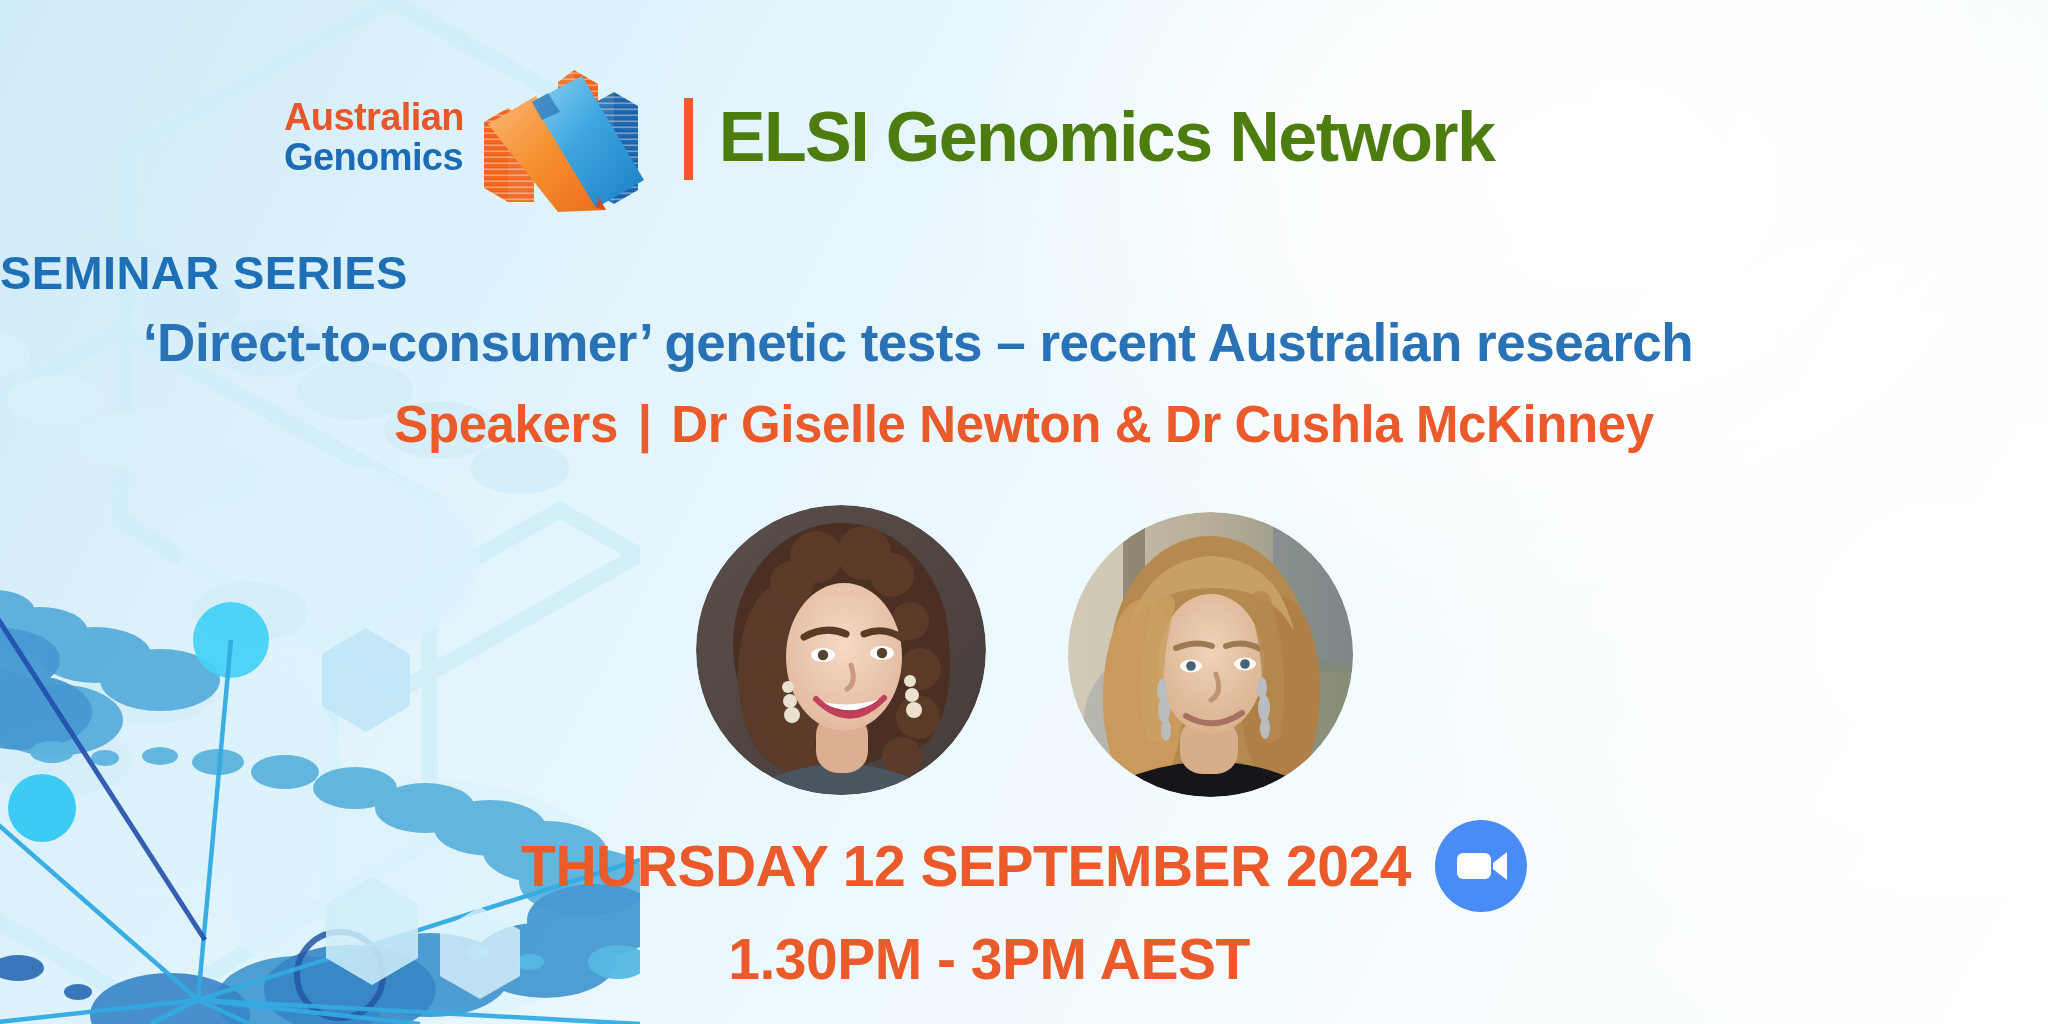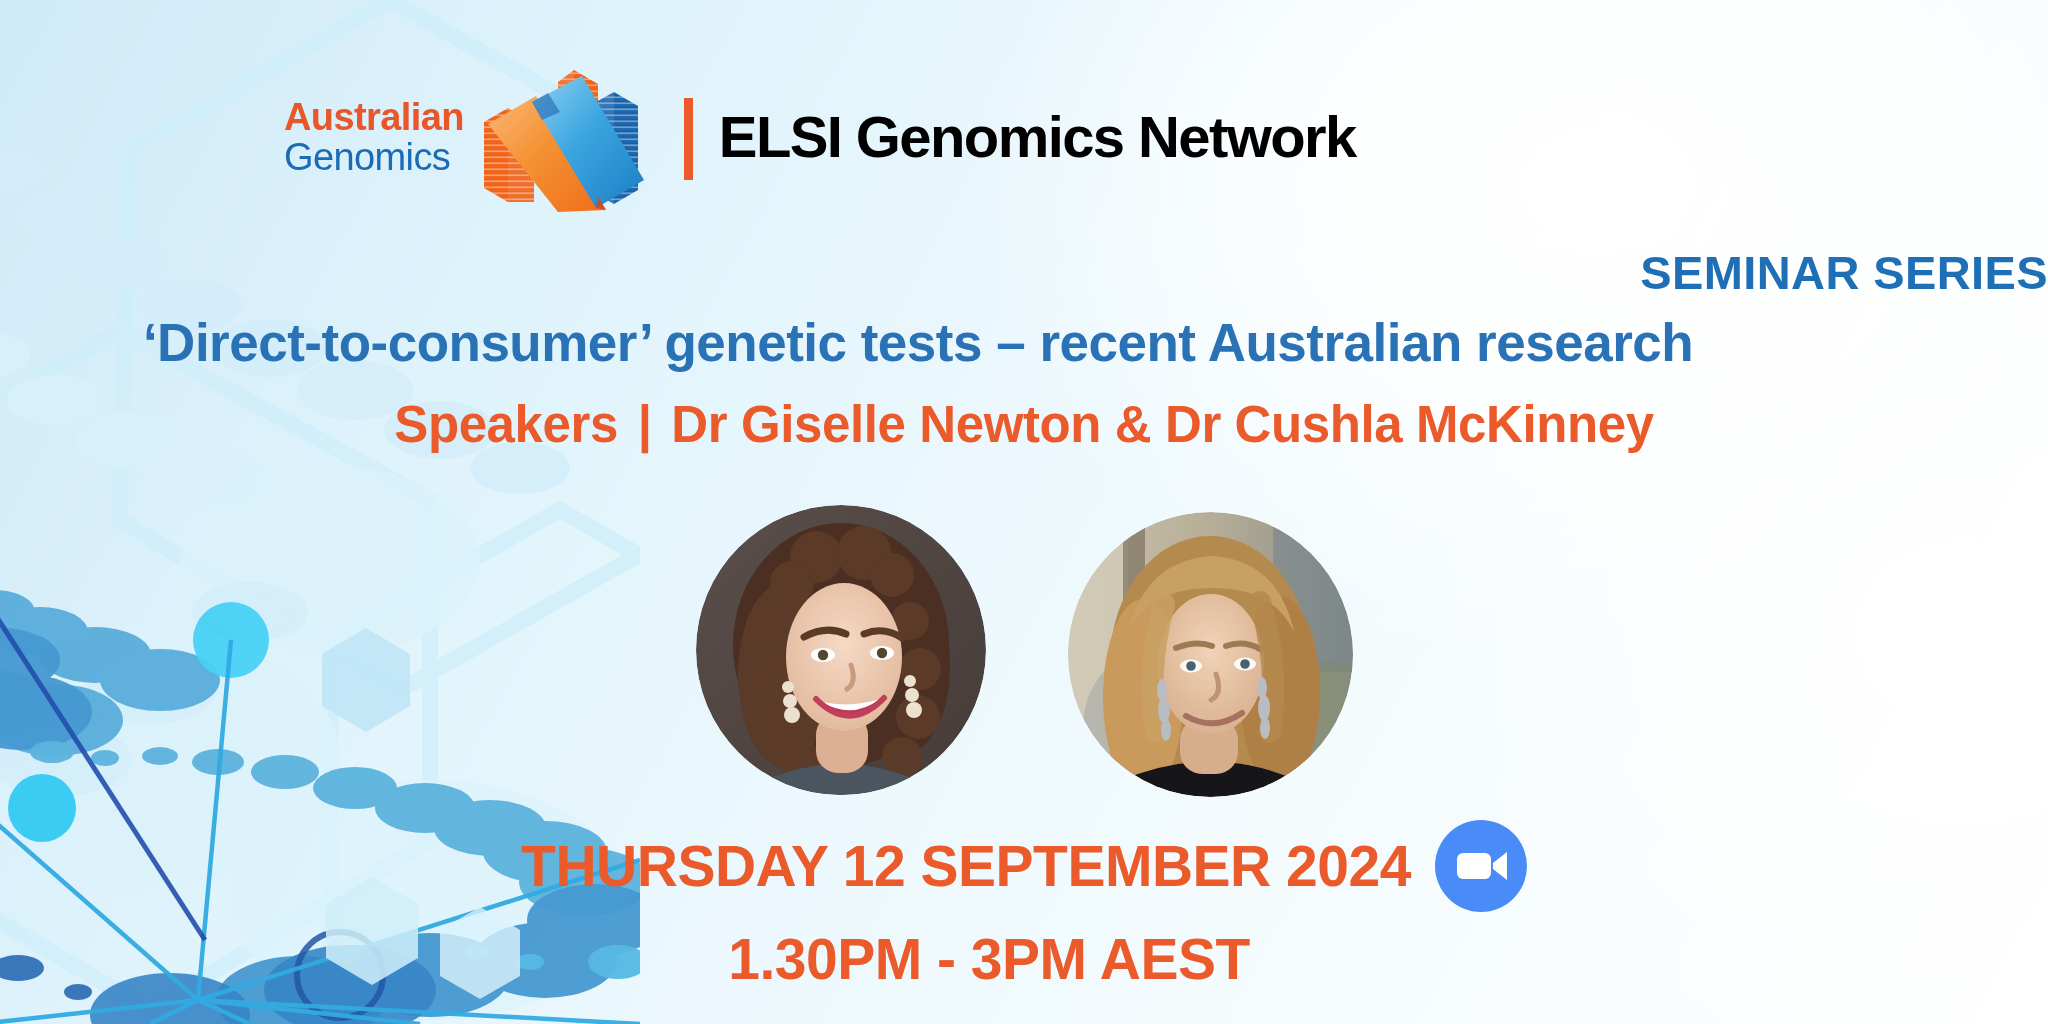--- a/index.html
+++ b/index.html
@@ -25,37 +25,37 @@
     position:absolute; left:284px; top:62px;
     display:flex; align-items:center; gap:0px;
   }
   #ag-logo { display:flex; align-items:center; gap:14px; }
   #ag-wordmark { line-height:1.0; text-align:left; }
   #ag-word-top {
     font-size:38px; font-weight:700; color:#e8562a; letter-spacing:-0.6px;
     display:block;
   }
   #ag-word-bottom {
-    font-size:38px; font-weight:400; color:#1b6cb5; letter-spacing:-0.6px;
+    font-size:38px; font-weight:700; color:#1b6cb5; letter-spacing:-0.6px;
     display:block; margin-top:2px;
   }
   #ag-mark { width:172px; height:150px; }
 
   #title-block { display:flex; align-items:center; margin-left:34px; }
   #title-pipe {
     width:9px; height:82px; background:#ea5a2a; margin-right:26px; margin-top:4px;
   }
   #main-title {
-    font-size:58px; font-weight:700; color:#000000;
+    font-size:70px; font-weight:700; color:#4d7c0f;
     letter-spacing:-1.6px; white-space:nowrap; line-height:1;
   }
 
   
   #series-label {
-    position:absolute; top:245px; left:0; width:2048px; text-align:right;
+    position:absolute; top:245px; left:0; width:2048px; text-align:left;
     font-size:47px; font-weight:700; color:#1e6fb5; letter-spacing:0.4px;
   }
   #seminar-subtitle {
     position:absolute; top:312px; left:0; width:1836px; text-align:center;
     font-size:53px; font-weight:700; color:#2a72b6; letter-spacing:-0.5px;
   }
   #speakers-line {
     position:absolute; top:395px; left:0; width:2048px; text-align:center;
     font-size:51px; font-weight:700; color:#ea5a2a; letter-spacing:-0.4px;
   }

